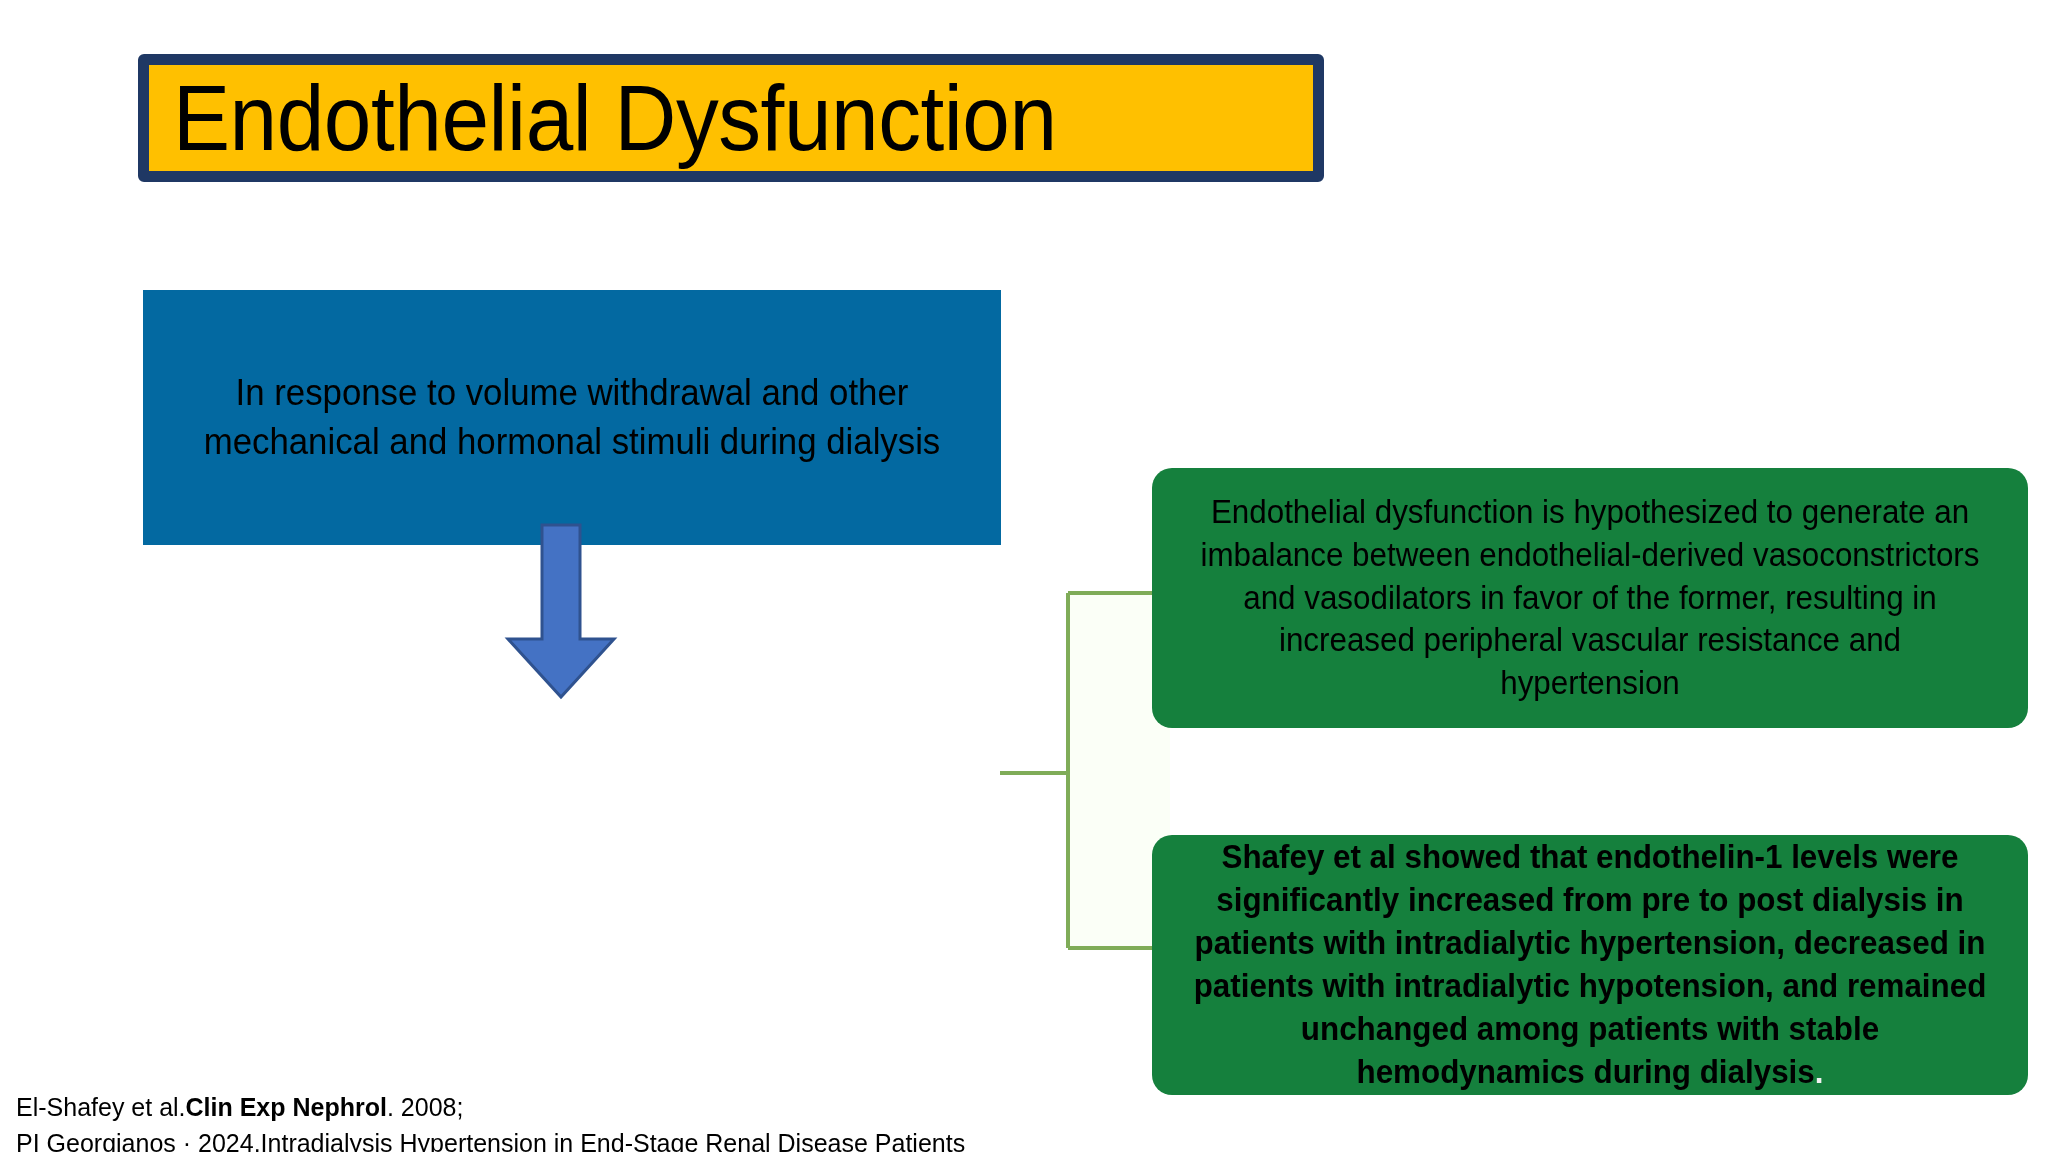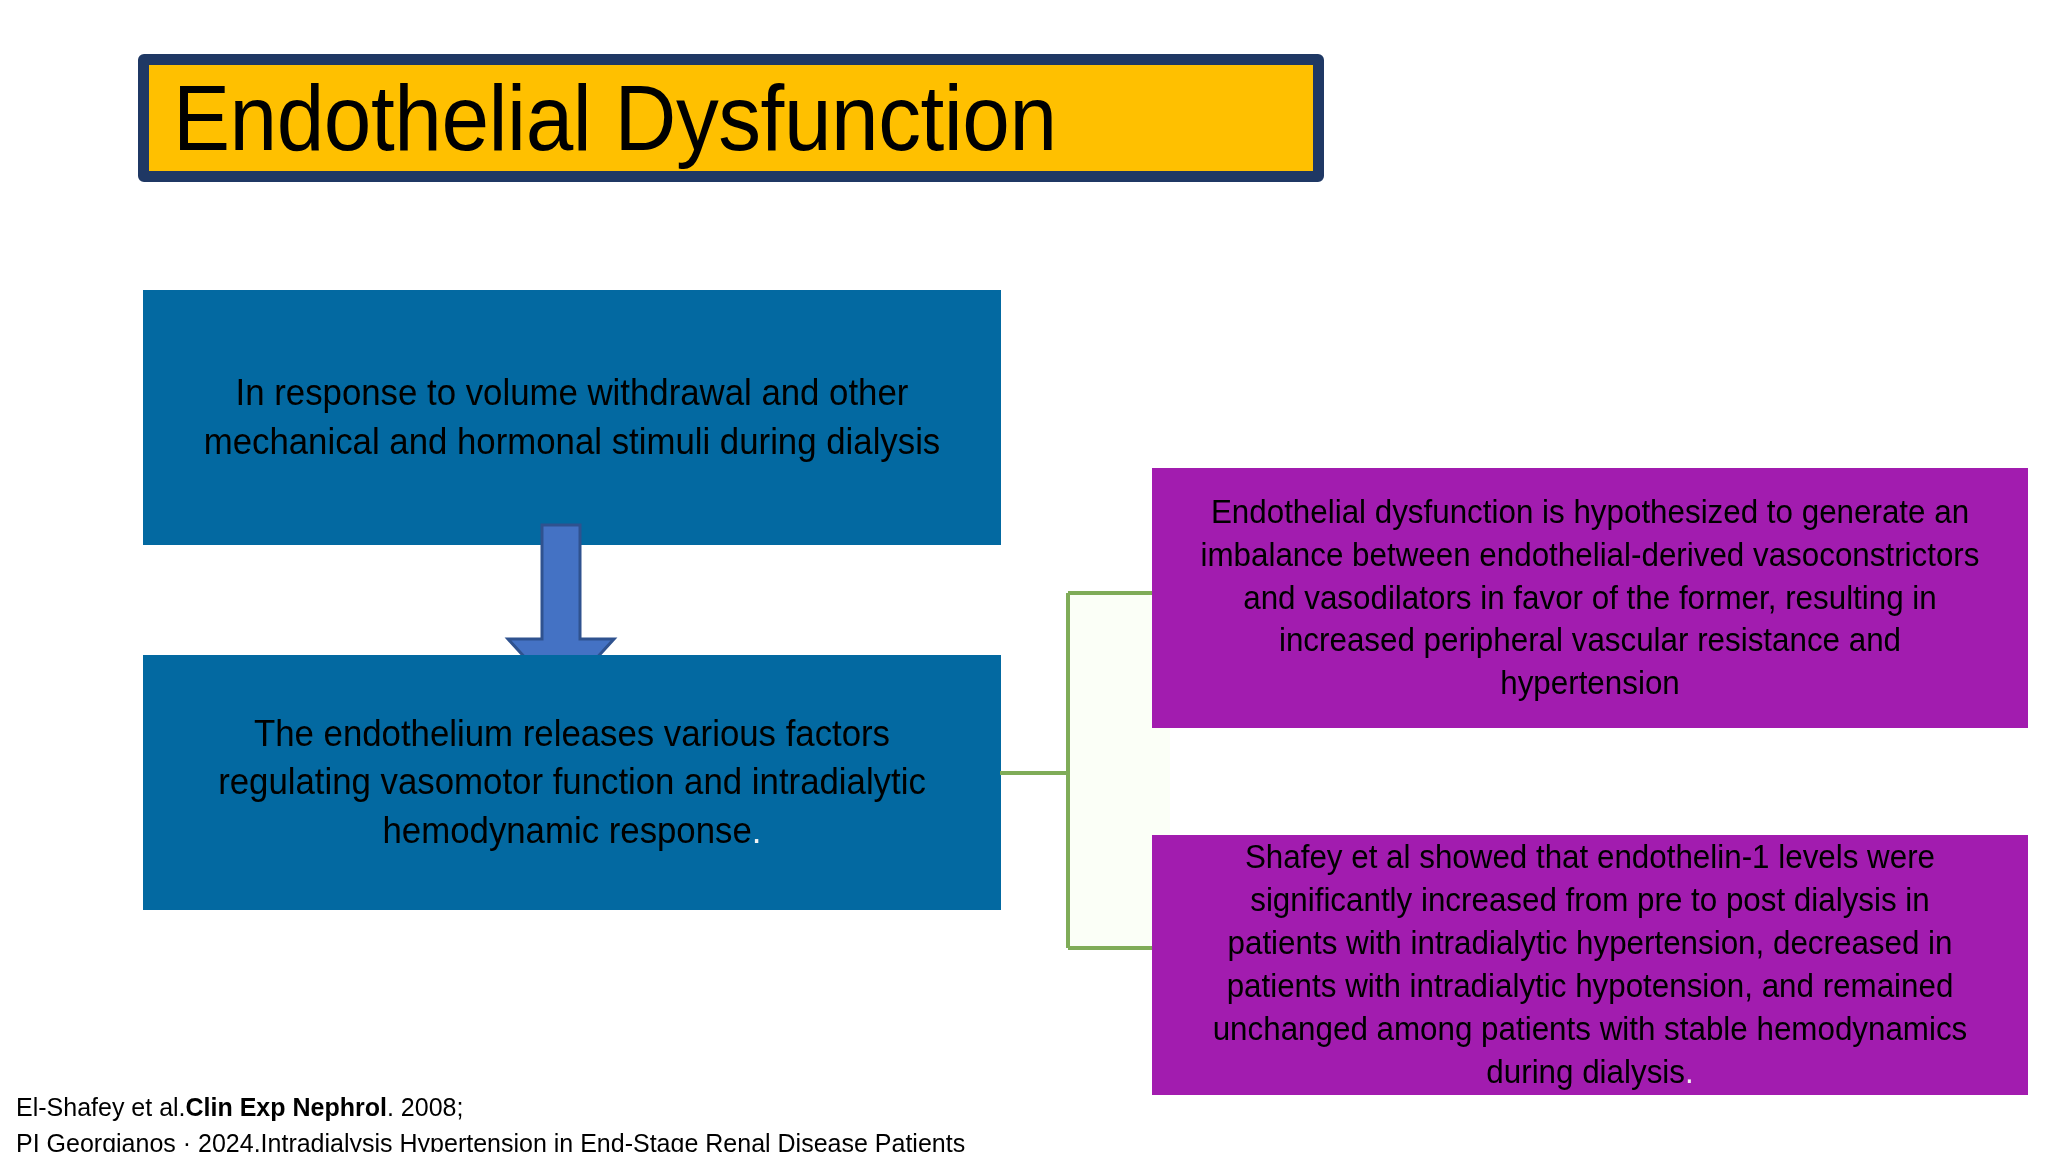--- a/index.html
+++ b/index.html
@@ -86,46 +86,48 @@
     position: absolute;
     left: 501px;
     top: 523px;
     width: 120px;
     height: 177px;
   }
 
   
   .blue-box {
     position: absolute;
-    background: #a21caf;
+    background: #15803d;
     box-sizing: border-box;
     display: flex;
     align-items: center;
     justify-content: center;
     text-align: center;
     padding: 12px 18px;
+    border-radius: 20px;
   }
   .blue-box .bodytext {
     font-family: "Liberation Sans Narrow", "Liberation Sans", sans-serif;
     font-size: 33px;
     line-height: 1.30;
     color: #000000;
     transform: scaleX(0.95);
   }
   #blue-box-1 {
     left: 1152px;
     top: 468px;
     width: 876px;
     height: 260px;
   }
   #blue-box-2 {
     left: 1152px;
     top: 835px;
     width: 876px;
     height: 260px;
+    font-weight: bold;
   }
 
   
   .connector {
     position: absolute;
     left: 1000px;
     top: 580px;
     width: 170px;
     height: 400px;
     pointer-events: none;
@@ -157,23 +159,20 @@
   <div class="yellow-box" id="yellow-box-1">
     <span class="bodytext">In response to volume withdrawal and other mechanical and hormonal stimuli during dialysis</span>
   </div>
 
   <div class="arrow-wrap">
     <svg width="120" height="177" viewBox="0 0 120 177" xmlns="http://www.w3.org/2000/svg">
       <polygon points="41,2 79,2 79,116 113,116 60,174 7,116 41,116" fill="#4472C4" stroke="#2F528F" stroke-width="3" stroke-linejoin="miter"></polygon>
     </svg>
   </div>
 
-  <div class="yellow-box" id="yellow-box-2">
-    <span class="bodytext"><span>The endothelium releases various factors regulating vasomotor function and intradialytic hemodynamic response</span><span class="pale-dot">.</span></span>
-  </div>
 
   <div class="connector">
     <svg width="170" height="400" viewBox="0 0 170 400" xmlns="http://www.w3.org/2000/svg">
 
       <rect x="67" y="13" width="103" height="355" fill="#FBFFF7"></rect>
 
       <line x1="0" y1="193" x2="68" y2="193" stroke="#7FAC58" stroke-width="4"></line>
 
       <line x1="68" y1="13" x2="68" y2="368" stroke="#7FAC58" stroke-width="4"></line>
 

